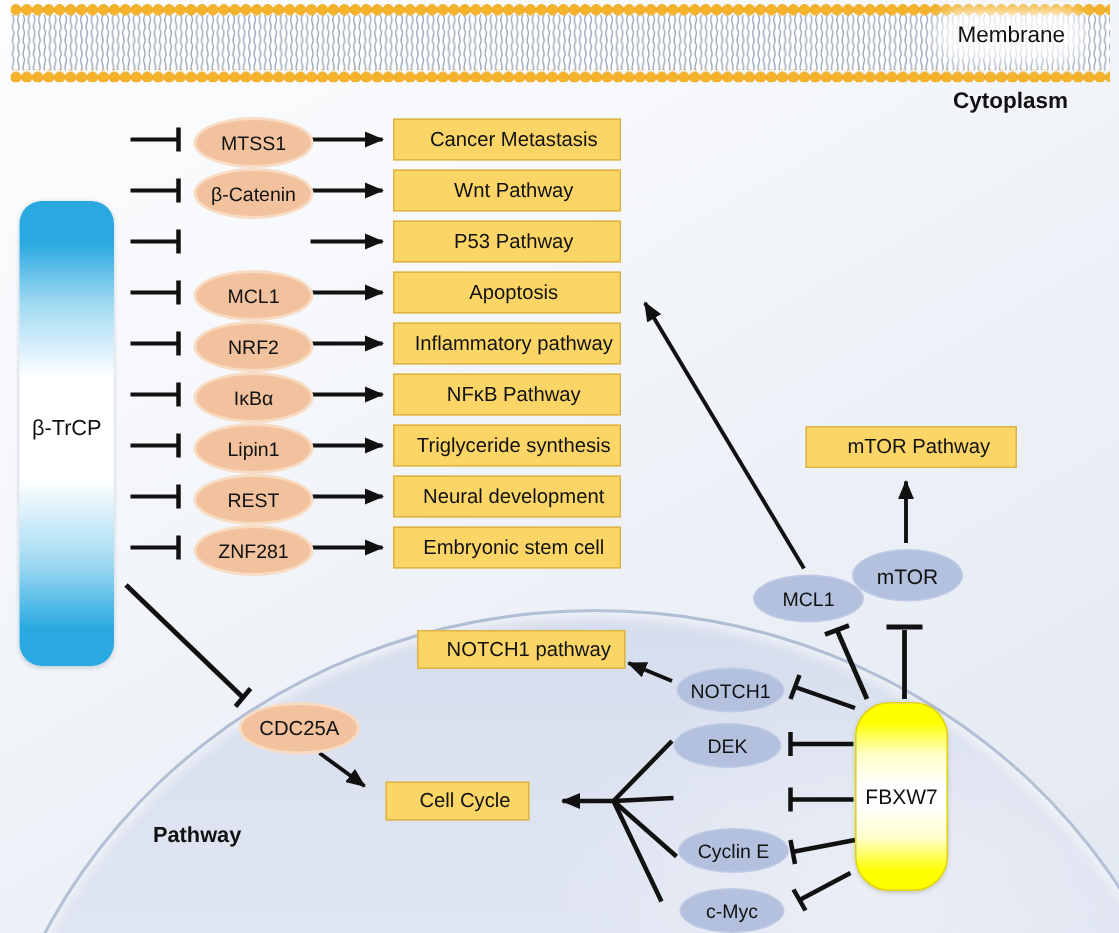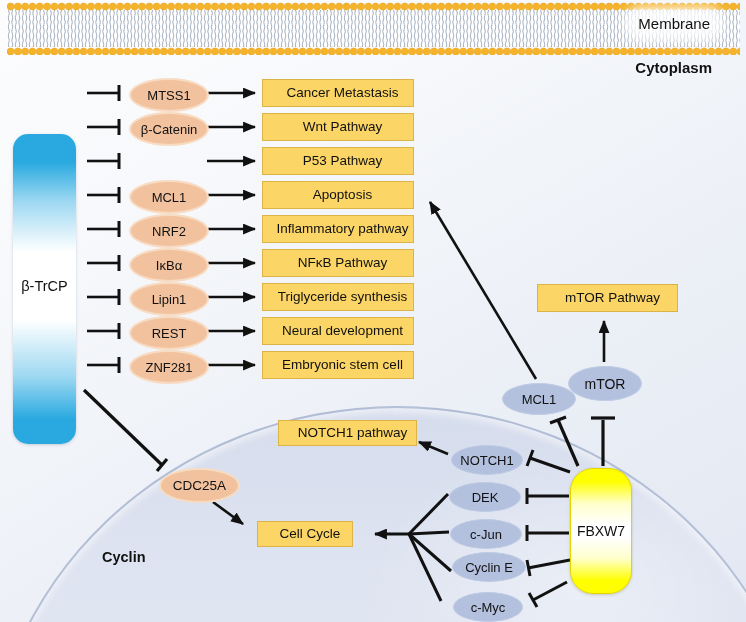--- a/index.html
+++ b/index.html
@@ -59,21 +59,21 @@
   svg.wires{position:absolute;left:0;top:0;z-index:2;}
   .row-ellipse{left:129px;width:76px;height:30px;}
   .row-box{left:262px;width:152px;text-align:center;}
 </style>
 </head>
 <body>
 
 <div id="stage">
 
   <div class="abs nucleus"></div>
-  <div class="abs nucleus-label">Cyclin</div>
+  <div class="abs nucleus-label">Pathway</div>
 
   <div class="abs membrane">
     <svg width="733" height="53">
       <defs>
         <pattern id="dots" width="7.3" height="9" patternUnits="userSpaceOnUse">
           <circle cx="3.6" cy="4.5" r="3.5" fill="#f5b32b" stroke="#e8a312" stroke-width="0.6"></circle>
         </pattern>
         <pattern id="tails" width="7" height="18" patternUnits="userSpaceOnUse">
           <path d="M1.8 0 C3.6 3 0 6 1.8 9 C3.6 12 0 15 1.8 18" fill="none" stroke="#96a4b6" stroke-width="0.9"></path>
           <path d="M5.3 0 C3.5 3 7.1 6 5.3 9 C3.5 12 7.1 15 5.3 18" fill="none" stroke="#96a4b6" stroke-width="0.9"></path>
@@ -144,23 +144,20 @@
   <div class="abs substrate" style="left:159px;top:468px;width:77px;height:31px;font-size:13.5px;">
       <span>CDC25A</span>
     </div>
 
   <div class="abs nuc-node" style="left:451px;top:445px;width:70px;height:28px;">
       <span>NOTCH1</span>
     </div>
   <div class="abs nuc-node" style="left:449px;top:482px;width:70px;height:28px;justify-content:center;">
       <span>DEK</span>
     </div>
-  <div class="abs nuc-node" style="left:450px;top:519px;width:70px;height:28px;">
-      <span>c-Jun</span>
-    </div>
   <div class="abs nuc-node" style="left:452px;top:552px;width:72px;height:28px;">
       <span>Cyclin E</span>
     </div>
   <div class="abs nuc-node" style="left:453px;top:592px;width:68px;height:28px;">
       <span>c-Myc</span>
     </div>
 
   <svg class="wires" width="746" height="622">
     <defs>
       <marker id="ah" viewBox="0 0 12 10" refX="11" refY="5" markerWidth="13" markerHeight="11" orient="auto" markerUnits="userSpaceOnUse">

